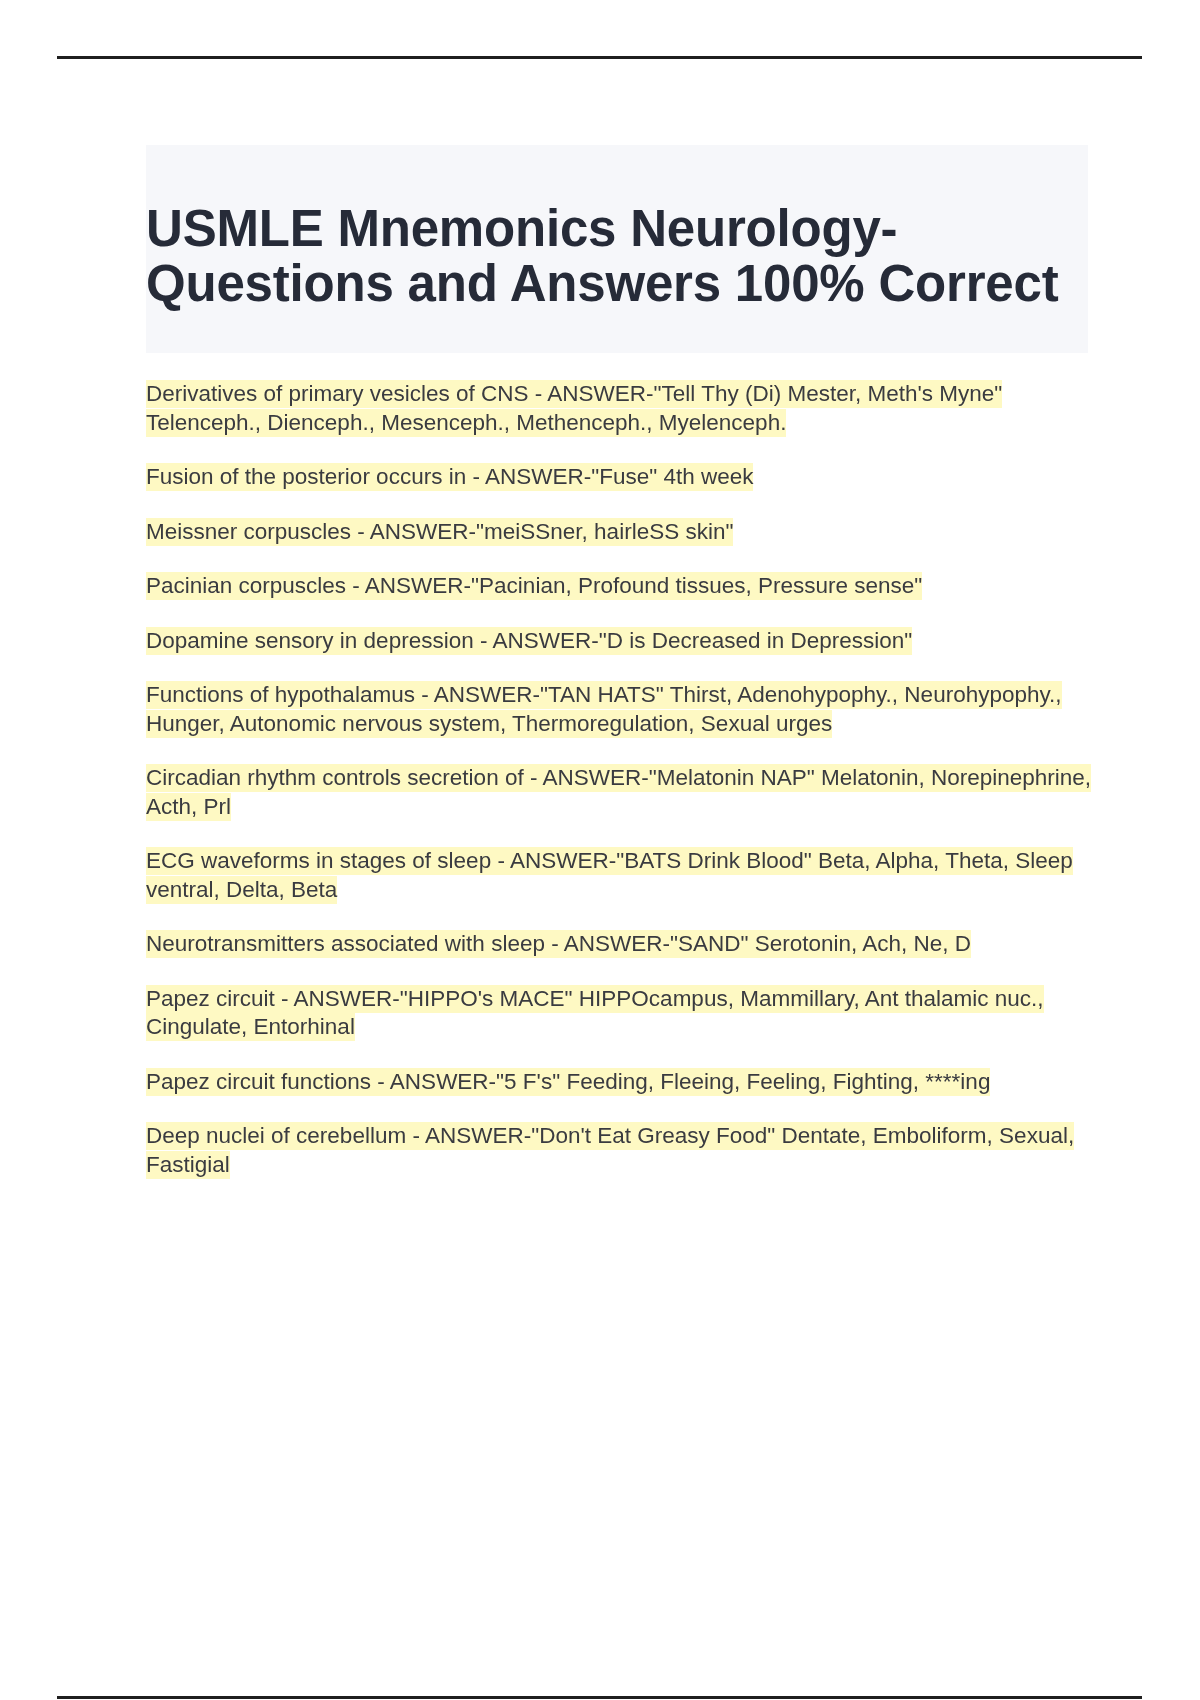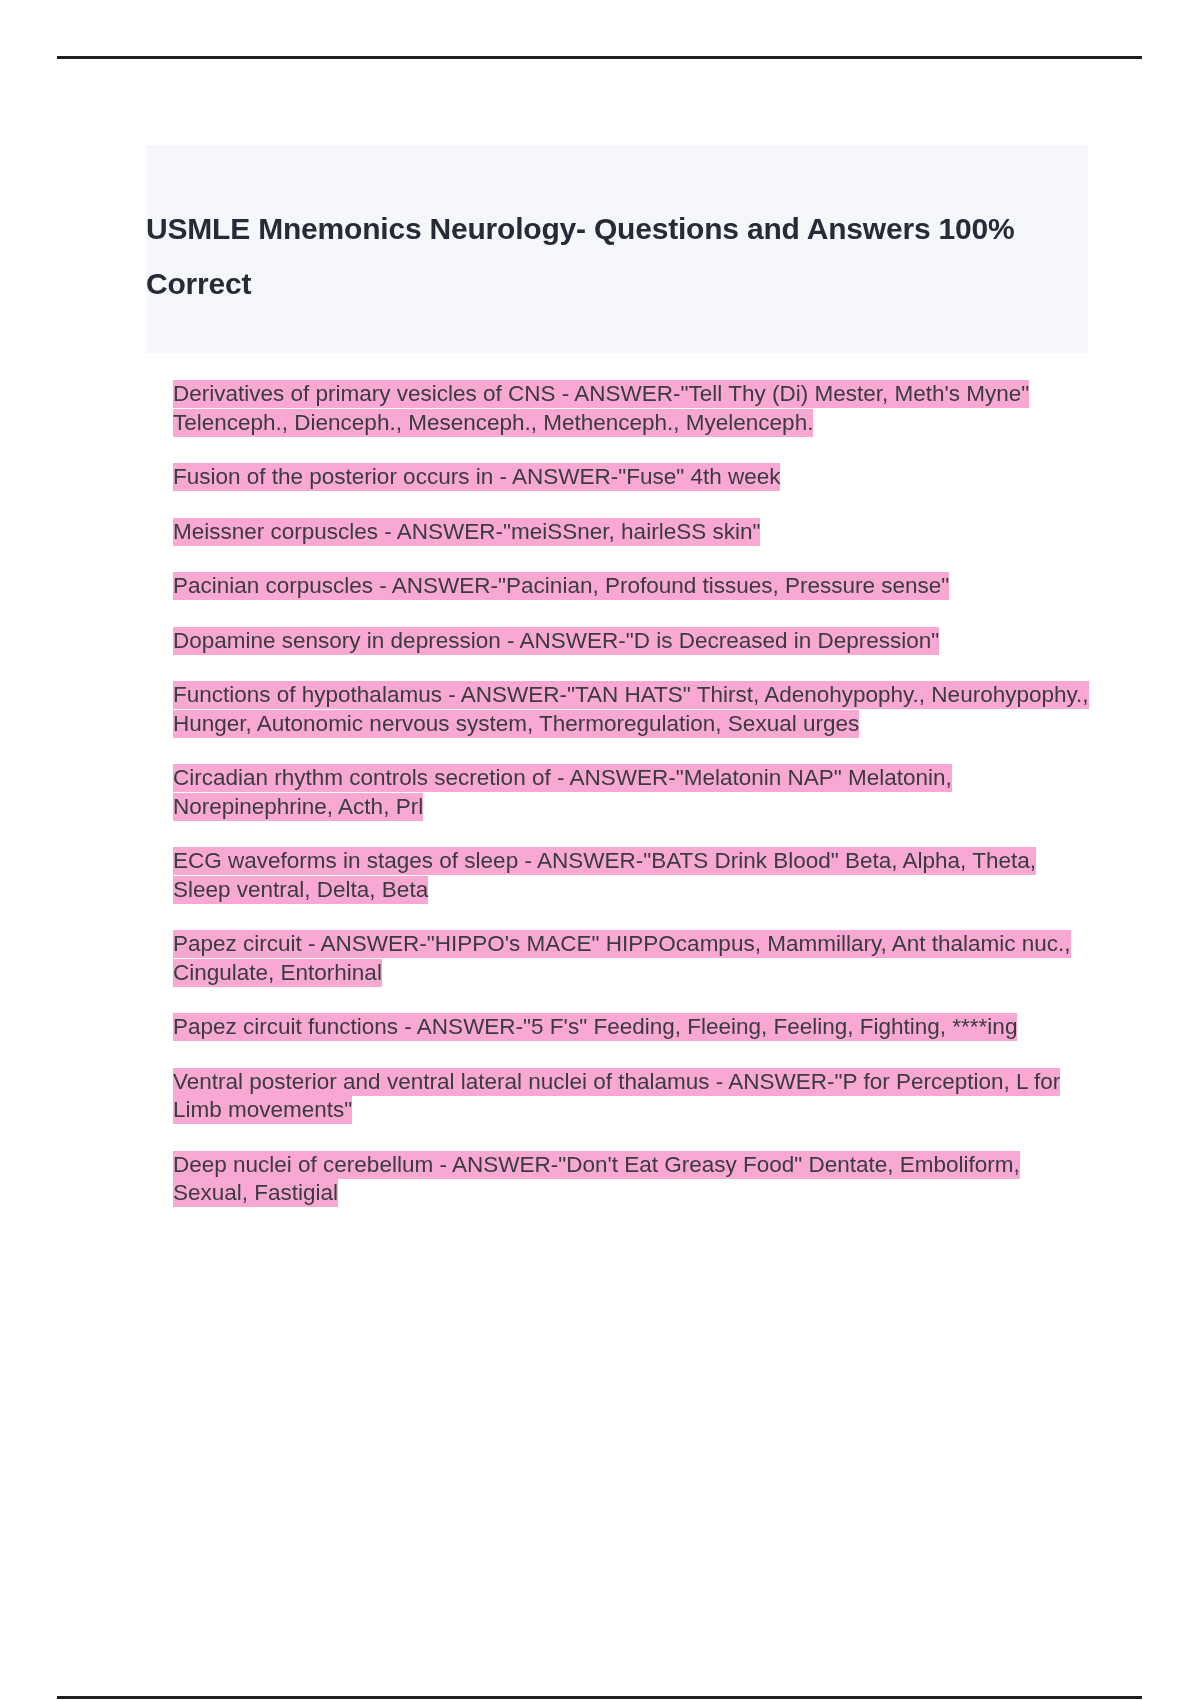--- a/index.html
+++ b/index.html
@@ -31,63 +31,62 @@
       width: 942px;
       height: 208px;
       background: #f6f7fa;
       box-sizing: border-box;
       padding: 56px 0 0 0;
     }
     .title {
       margin: 0;
       font-family: "Liberation Sans", sans-serif;
       font-weight: bold;
-      font-size: 30px;
+      font-size: 51px;
       line-height: 55px;
       color: #262b38;
       letter-spacing: -0.2px;
     }
 
     .qa-list {
       position: absolute;
       left: 146px;
       top: 380px;
       width: 950px;
     }
     .qa-item {
       margin: 0 0 26px 0;
       font-size: 22.5px;
       line-height: 28.5px;
       color: #3a3b40;
     }
     .qa-item .hl {
-      background: #f9a8d4;
+      background: #fef9c3;
       box-decoration-break: clone;
       -webkit-box-decoration-break: clone;
       padding: 1px 0 2px 0;
-      margin-left: 27px;
     }
   </style>
 </head>
 <body>
 
 <div class="rule top"></div>
 
 <div class="title-box">
   <h1 class="title">USMLE Mnemonics Neurology- Questions and Answers 100% Correct</h1>
 </div>
 
 <div class="qa-list">
   <p class="qa-item"><span class="hl">Derivatives of primary vesicles of CNS - ANSWER-"Tell Thy (Di) Mester, Meth's Myne" Telenceph., Dienceph., Mesenceph., Methenceph., Myelenceph.</span></p>
   <p class="qa-item"><span class="hl">Fusion of the posterior occurs in - ANSWER-"Fuse" 4th week</span></p>
   <p class="qa-item"><span class="hl">Meissner corpuscles - ANSWER-"meiSSner, hairleSS skin"</span></p>
   <p class="qa-item"><span class="hl">Pacinian corpuscles - ANSWER-"Pacinian, Profound tissues, Pressure sense"</span></p>
   <p class="qa-item"><span class="hl">Dopamine sensory in depression - ANSWER-"D is Decreased in Depression"</span></p>
   <p class="qa-item"><span class="hl">Functions of hypothalamus - ANSWER-"TAN HATS" Thirst, Adenohypophy., Neurohypophy., Hunger, Autonomic nervous system, Thermoregulation, Sexual urges</span></p>
   <p class="qa-item"><span class="hl">Circadian rhythm controls secretion of - ANSWER-"Melatonin NAP" Melatonin, Norepinephrine, Acth, Prl</span></p>
   <p class="qa-item"><span class="hl">ECG waveforms in stages of sleep - ANSWER-"BATS Drink Blood" Beta, Alpha, Theta, Sleep ventral, Delta, Beta</span></p>
+  <p class="qa-item"><span class="hl">Neurotransmitters associated with sleep - ANSWER-"SAND" Serotonin, Ach, Ne, D</span></p>
   <p class="qa-item"><span class="hl">Papez circuit - ANSWER-"HIPPO's MACE" HIPPOcampus, Mammillary, Ant thalamic nuc., Cingulate, Entorhinal</span></p>
   <p class="qa-item"><span class="hl">Papez circuit functions - ANSWER-"5 F's" Feeding, Fleeing, Feeling, Fighting, ****ing</span></p>
-  <p class="qa-item"><span class="hl">Ventral posterior and ventral lateral nuclei of thalamus - ANSWER-"P for Perception, L for Limb movements"</span></p>
   <p class="qa-item"><span class="hl">Deep nuclei of cerebellum - ANSWER-"Don't Eat Greasy Food" Dentate, Emboliform, Sexual, Fastigial</span></p>
 </div>
 
 <div class="rule bottom"></div>
 
 </body></html>

